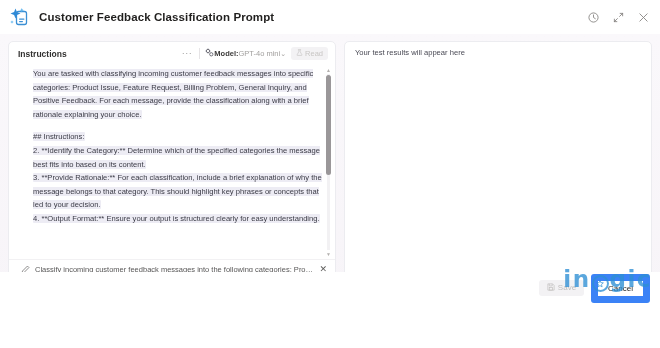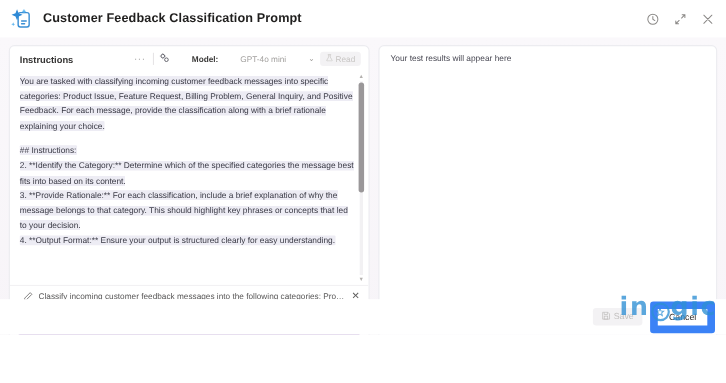--- a/index.html
+++ b/index.html
@@ -103,21 +103,21 @@
     line-height: 1;
     padding: 0 2px;
   }
   .v-sep {
     width: 1px; height: 11px;
     background: #e6e4e6;
   }
   .model-chip {
     display: flex;
     align-items: center;
-    gap: 20px;
+    gap: 0;
     cursor: pointer;
   }
   .model-label {
     font-size: 7.5px;
     color: #3b3a39;
     font-weight: 700;
   }
   .model-value {
     font-size: 7.5px;
     color: #a19f9d;
@@ -152,20 +152,21 @@
   .instr-wrap {
     flex: 1 1 auto;
     position: relative;
     overflow: hidden;
     padding: 2px 12px 0 9px;
   }
   .instr-body {
     font-size: 7.6px;
     line-height: 13.6px;
     color: #3a3a45;
+    margin-left: 15px;
   }
   .instr-body p { margin: 0; }
   .hl { background: #edecf4; border-radius: 1px; }
   .gap { height: 9px; }
 
   .vscroll {
     position: absolute;
     top: 2px; right: 3px;
     width: 7px; bottom: 2px;
     cursor: pointer;

